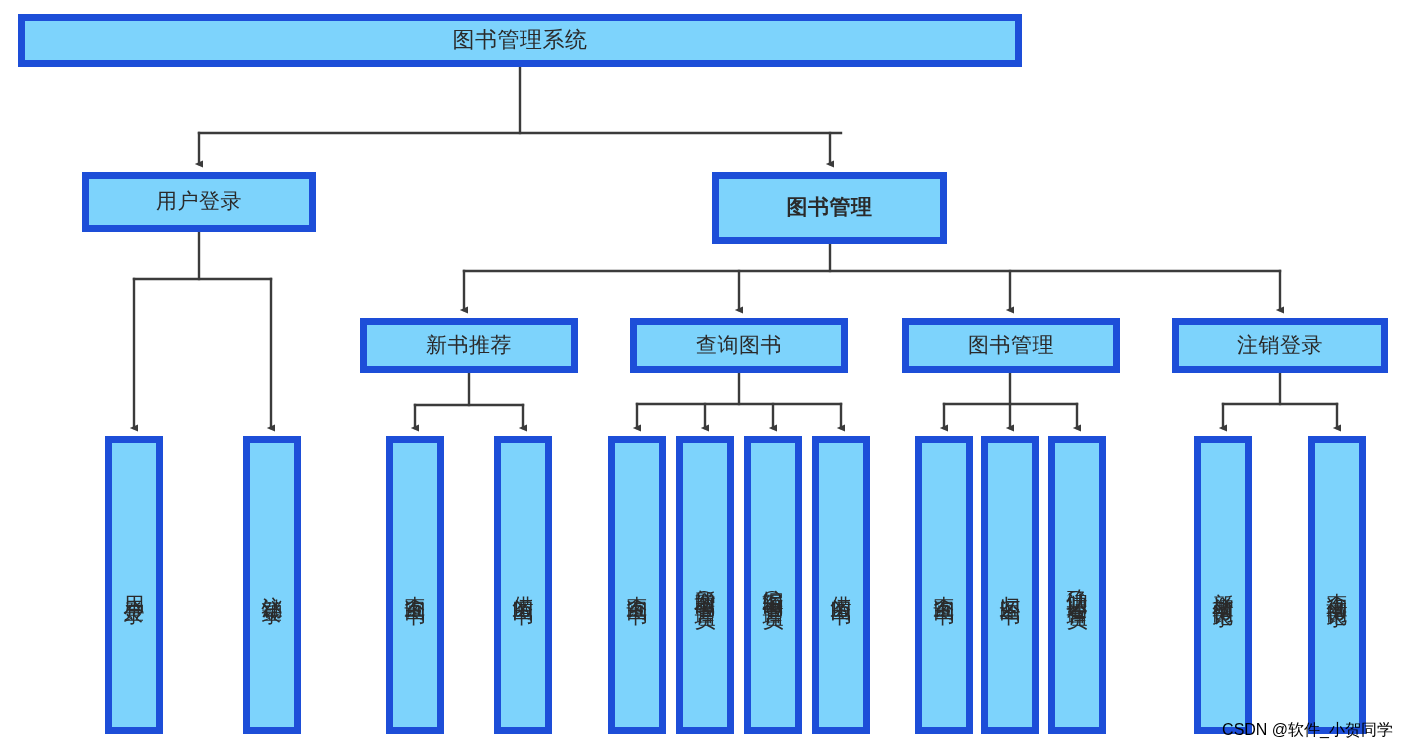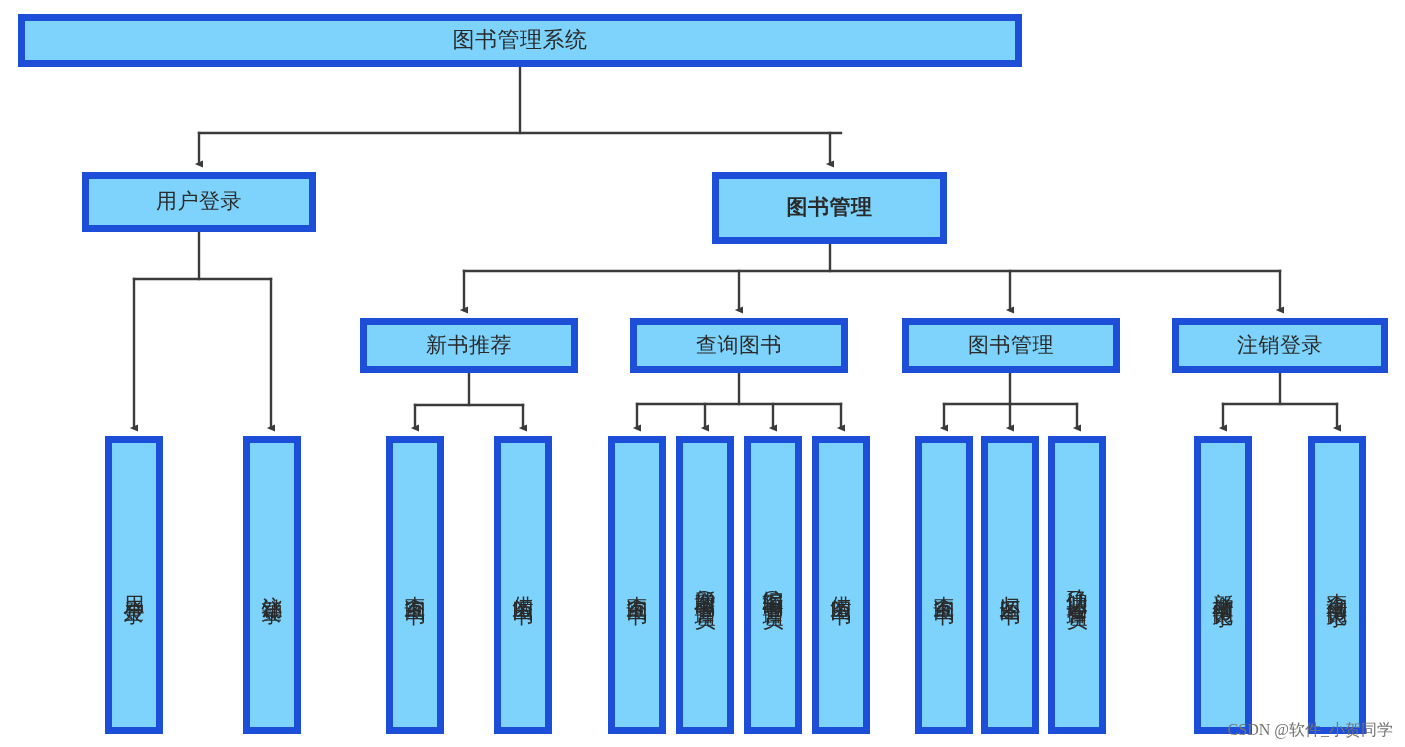--- a/index.html
+++ b/index.html
@@ -60,24 +60,24 @@
     font-size: 21px;
     letter-spacing: 3px;
     line-height: 1.05;
     white-space: nowrap;
   }
   #watermark {
     position: absolute;
     right: 12px;
     bottom: 6px;
     font-size: 16px;
-    color: #737373;
+    color: #000000;
     z-index: 6;
     white-space: nowrap;
-    font-family: Liberation Serif, serif;
+    font-family: Liberation Sans, sans-serif;
   }
 </style>
 </head>
 <body>
 
 <div id="diagram-root">
 
   <svg id="edge-layer" viewBox="0 0 1405 747" xmlns="http://www.w3.org/2000/svg">
     <defs>
       <marker id="arrowhead" markerWidth="9" markerHeight="9" refX="4.2" refY="4.4" orient="auto" markerUnits="userSpaceOnUse">

